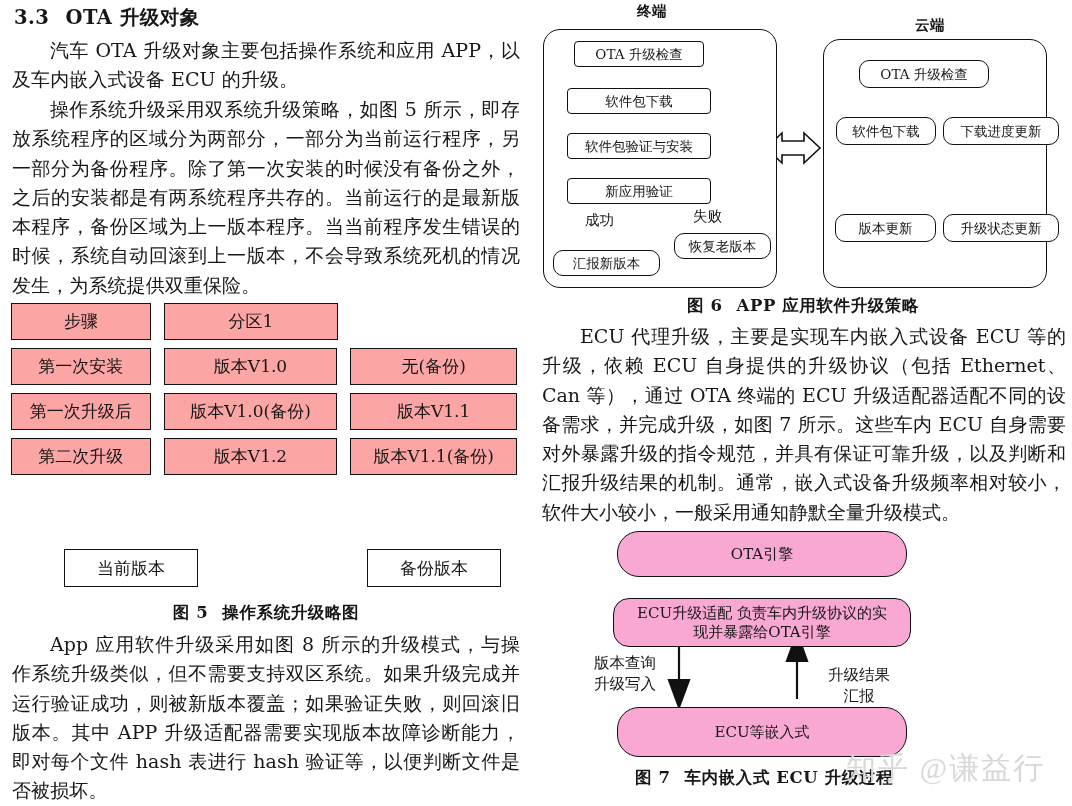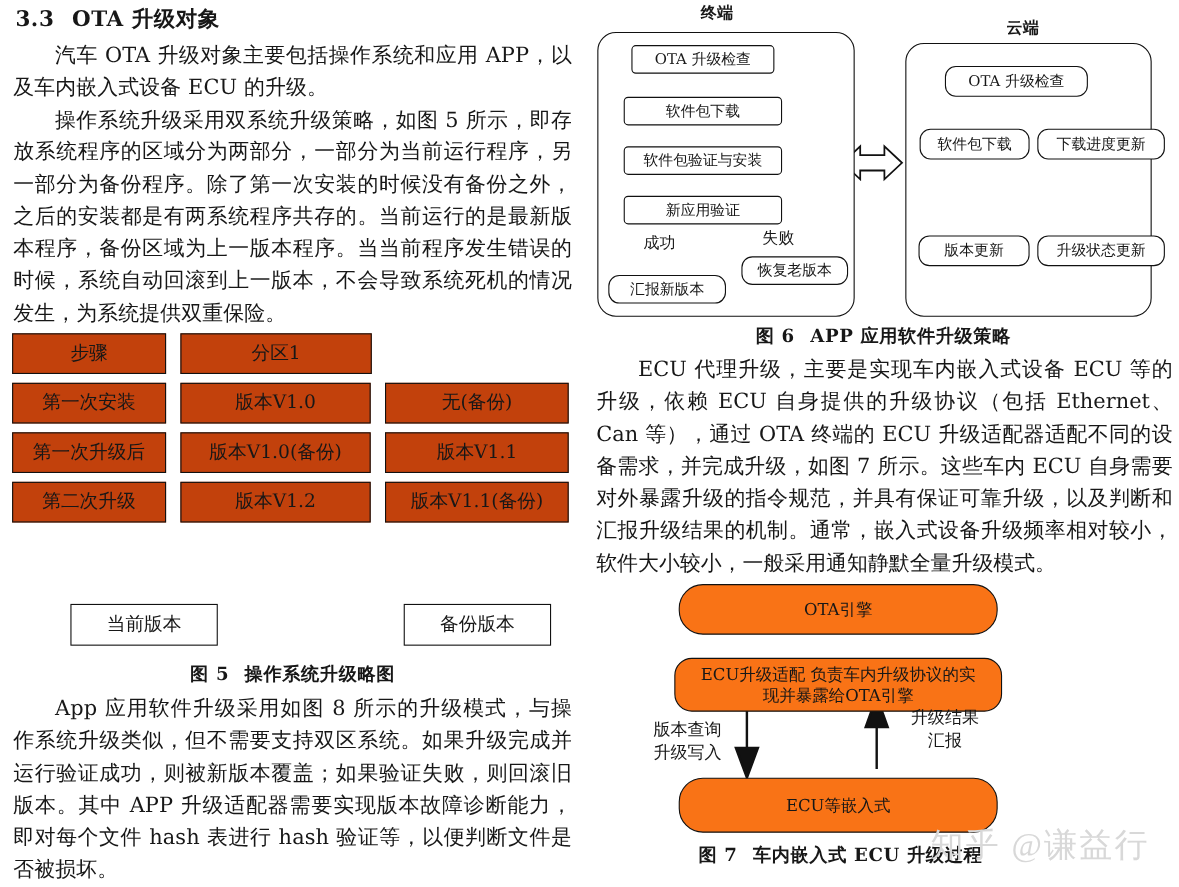--- a/index.html
+++ b/index.html
@@ -87,21 +87,21 @@
     display: flex;
     gap: 13px;
     margin-bottom: 8px;
   }
   .cell {
     border: 1.3px solid #111;
     height: 35px;
     line-height: 35px;
     text-align: center;
     font-size: 17px;
-    background: #c2410c;
+    background: #fca5a5;
     overflow: hidden;
     white-space: nowrap;
   }
   .cell.c0 { width: 138px; }
   .cell.c1 { width: 172px; }
   .cell.c2 { width: 165px; }
 
   .vbox {
     position: absolute;
     border: 1.4px solid #111;
@@ -148,21 +148,21 @@
     font-size: 14.5px;
     white-space: nowrap;
   }
 
   
   .fig7 { position: absolute; left: 0; top: 515px; width: 538px; height: 291px; }
   .f7box {
     position: absolute;
     border: 1.6px solid #111;
     border-radius: 22px;
-    background: #f97316;
+    background: #f9a8d4;
     display: flex;
     align-items: center;
     justify-content: center;
     text-align: center;
     font-size: 15px;
     line-height: 1.25;
     white-space: pre-line;
   }
   .f7lbl {
     position: absolute;
@@ -315,21 +315,21 @@
         </g>
       </svg>
 
       <div class="f7box" style="left:83px; top:16px; width:288px; height:44px;">OTA引擎</div>
       <div class="f7box" style="left:83px; top:192px; width:288px; height:48px;">ECU等嵌入式</div>
       <div class="f7box" style="left:79px; top:83px; width:296px; height:47px; border-radius:16px;">ECU升级适配  负责车内升级协议的实
 现并暴露给OTA引擎</div>
 
       <div class="f7lbl" style="left:43px; top:138px; width:96px;">版本查询
 升级写入</div>
-      <div class="f7lbl" style="left:277px; top:127px; width:96px;text-align:center;">升级结果
+      <div class="f7lbl" style="left:277px; top:150px; width:96px;text-align:center;">升级结果
 汇报</div>
 
       <div class="caption" style="left:0; top:252px; width:460px;">
         <span>图 7</span><span class="cap-sep"></span><span>车内嵌入式 ECU 升级过程</span>
       </div>
 
     </div>
 
   </div>
 

